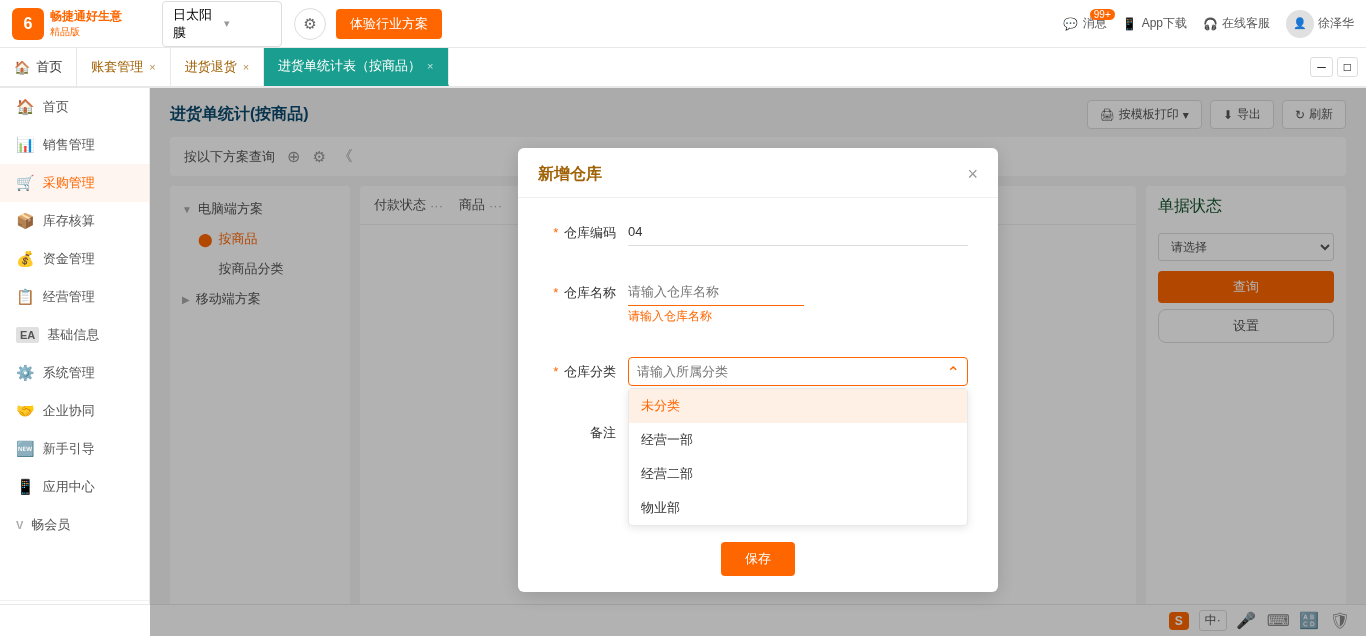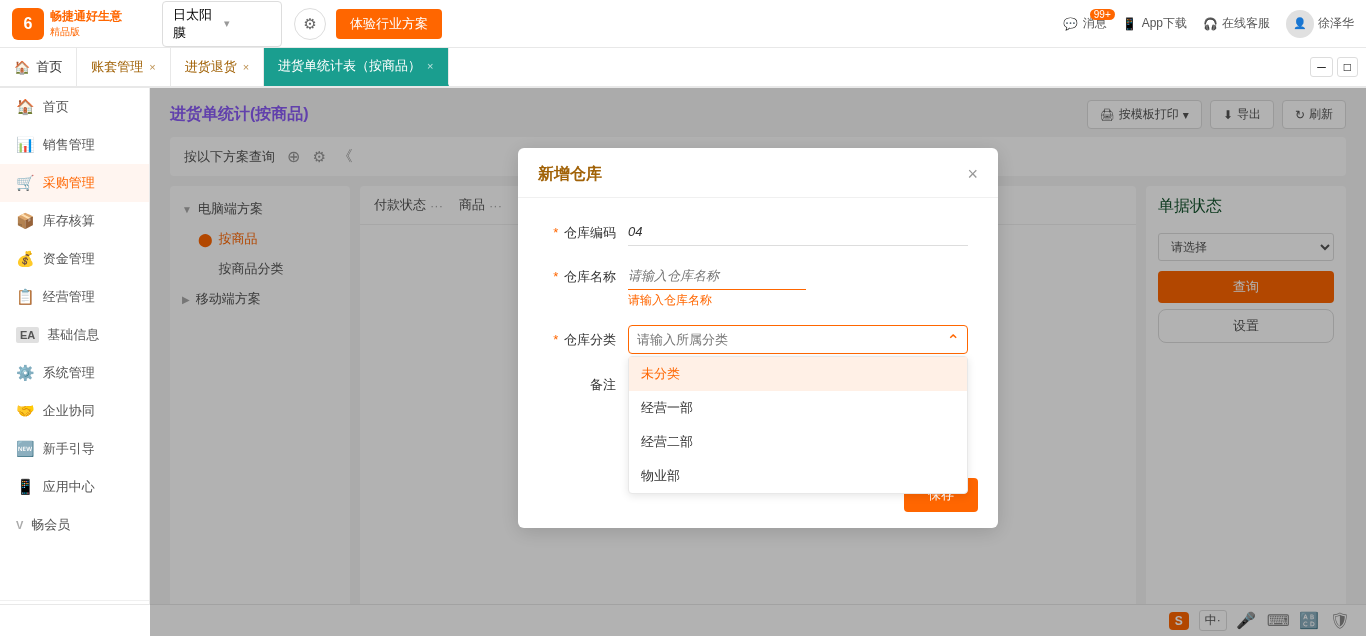--- a/index.html
+++ b/index.html
@@ -134,21 +134,21 @@
     .content {
       flex: 1; background: #f5f5f5;
       display: flex; flex-direction: column;
       position: relative; overflow: hidden;
     }
     .page-header {
       padding: 12px 20px 8px;
       background: #f5f5f5;
       display: flex; align-items: center; justify-content: space-between;
     }
-    .page-title { font-size: 16px; font-weight: bold; color: #8b5cf6; }
+    .page-title { font-size: 16px; font-weight: bold; color: #0c4a6e; }
     .page-actions { display: flex; align-items: center; gap: 8px; }
     .action-btn {
       border: 1px solid #ddd; background: #fff; border-radius: 4px;
       padding: 5px 12px; cursor: pointer; font-size: 12px; color: #555;
       display: flex; align-items: center; gap: 4px;
     }
 
     
     .filter-area {
       margin: 0 20px 10px;
@@ -226,31 +226,30 @@
       position: relative;
     }
     .modal-header {
       padding: 16px 20px 12px;
       border-bottom: 1px solid #f0f0f0;
       display: flex; align-items: center; justify-content: space-between;
     }
     .modal-title { font-size: 16px; color: #a16207; font-weight: bold; }
     .modal-close { cursor: pointer; color: #999; font-size: 18px; }
     .modal-body { padding: 20px 30px; }
-    .form-row { display: flex; align-items: flex-start; margin-bottom: 16px; }
+    .form-row { display: flex; align-items: flex-start; margin-bottom: 32px; }
     .form-label {
       width: 80px; text-align: right; padding-right: 12px;
       color: #333; font-size: 13px; padding-top: 6px; flex-shrink: 0;
     }
     .form-label .required { color: #f60; margin-right: 2px; }
     .form-control {
       flex: 1; border: none; border-bottom: 1px solid #ddd;
       padding: 6px 0; font-size: 13px; color: #333; outline: none;
       background: transparent;
-      font-style: italic;
     }
     .form-control.error-border { border-bottom-color: #f60; }
     .form-control-wrapper { flex: 1; position: relative; }
     .error-text { color: #f60; font-size: 12px; margin-top: 2px; }
 
     .dropdown-wrapper { flex: 1; position: relative; }
     .dropdown-input {
       width: 100%; border: 1px solid #f60; border-radius: 4px;
       padding: 6px 30px 6px 8px; font-size: 13px; color: #999;
       outline: none; background: #fff;
@@ -265,21 +264,21 @@
       border-radius: 4px; box-shadow: 0 2px 8px rgba(0,0,0,0.1);
       z-index: 200; margin-top: 2px;
     }
     .dropdown-item {
       padding: 8px 12px; cursor: pointer; color: #333; font-size: 13px;
     }
     .dropdown-item.selected { background: #fff0e6; color: #f60; }
 
     .modal-footer {
       padding: 12px 20px 16px;
-      display: flex; justify-content: flex-end; gap: 10px;
+      display: flex; justify-content: center; gap: 10px;
     }
     .save-btn {
       background: #f60; color: #fff; border: none;
       border-radius: 4px; padding: 8px 24px; cursor: pointer; font-size: 13px;
     }
     .textarea-control {
       flex: 1; border: 1px solid #ddd; border-radius: 4px;
       padding: 6px 8px; font-size: 13px; color: #333; resize: none; height: 60px;
     }
 

